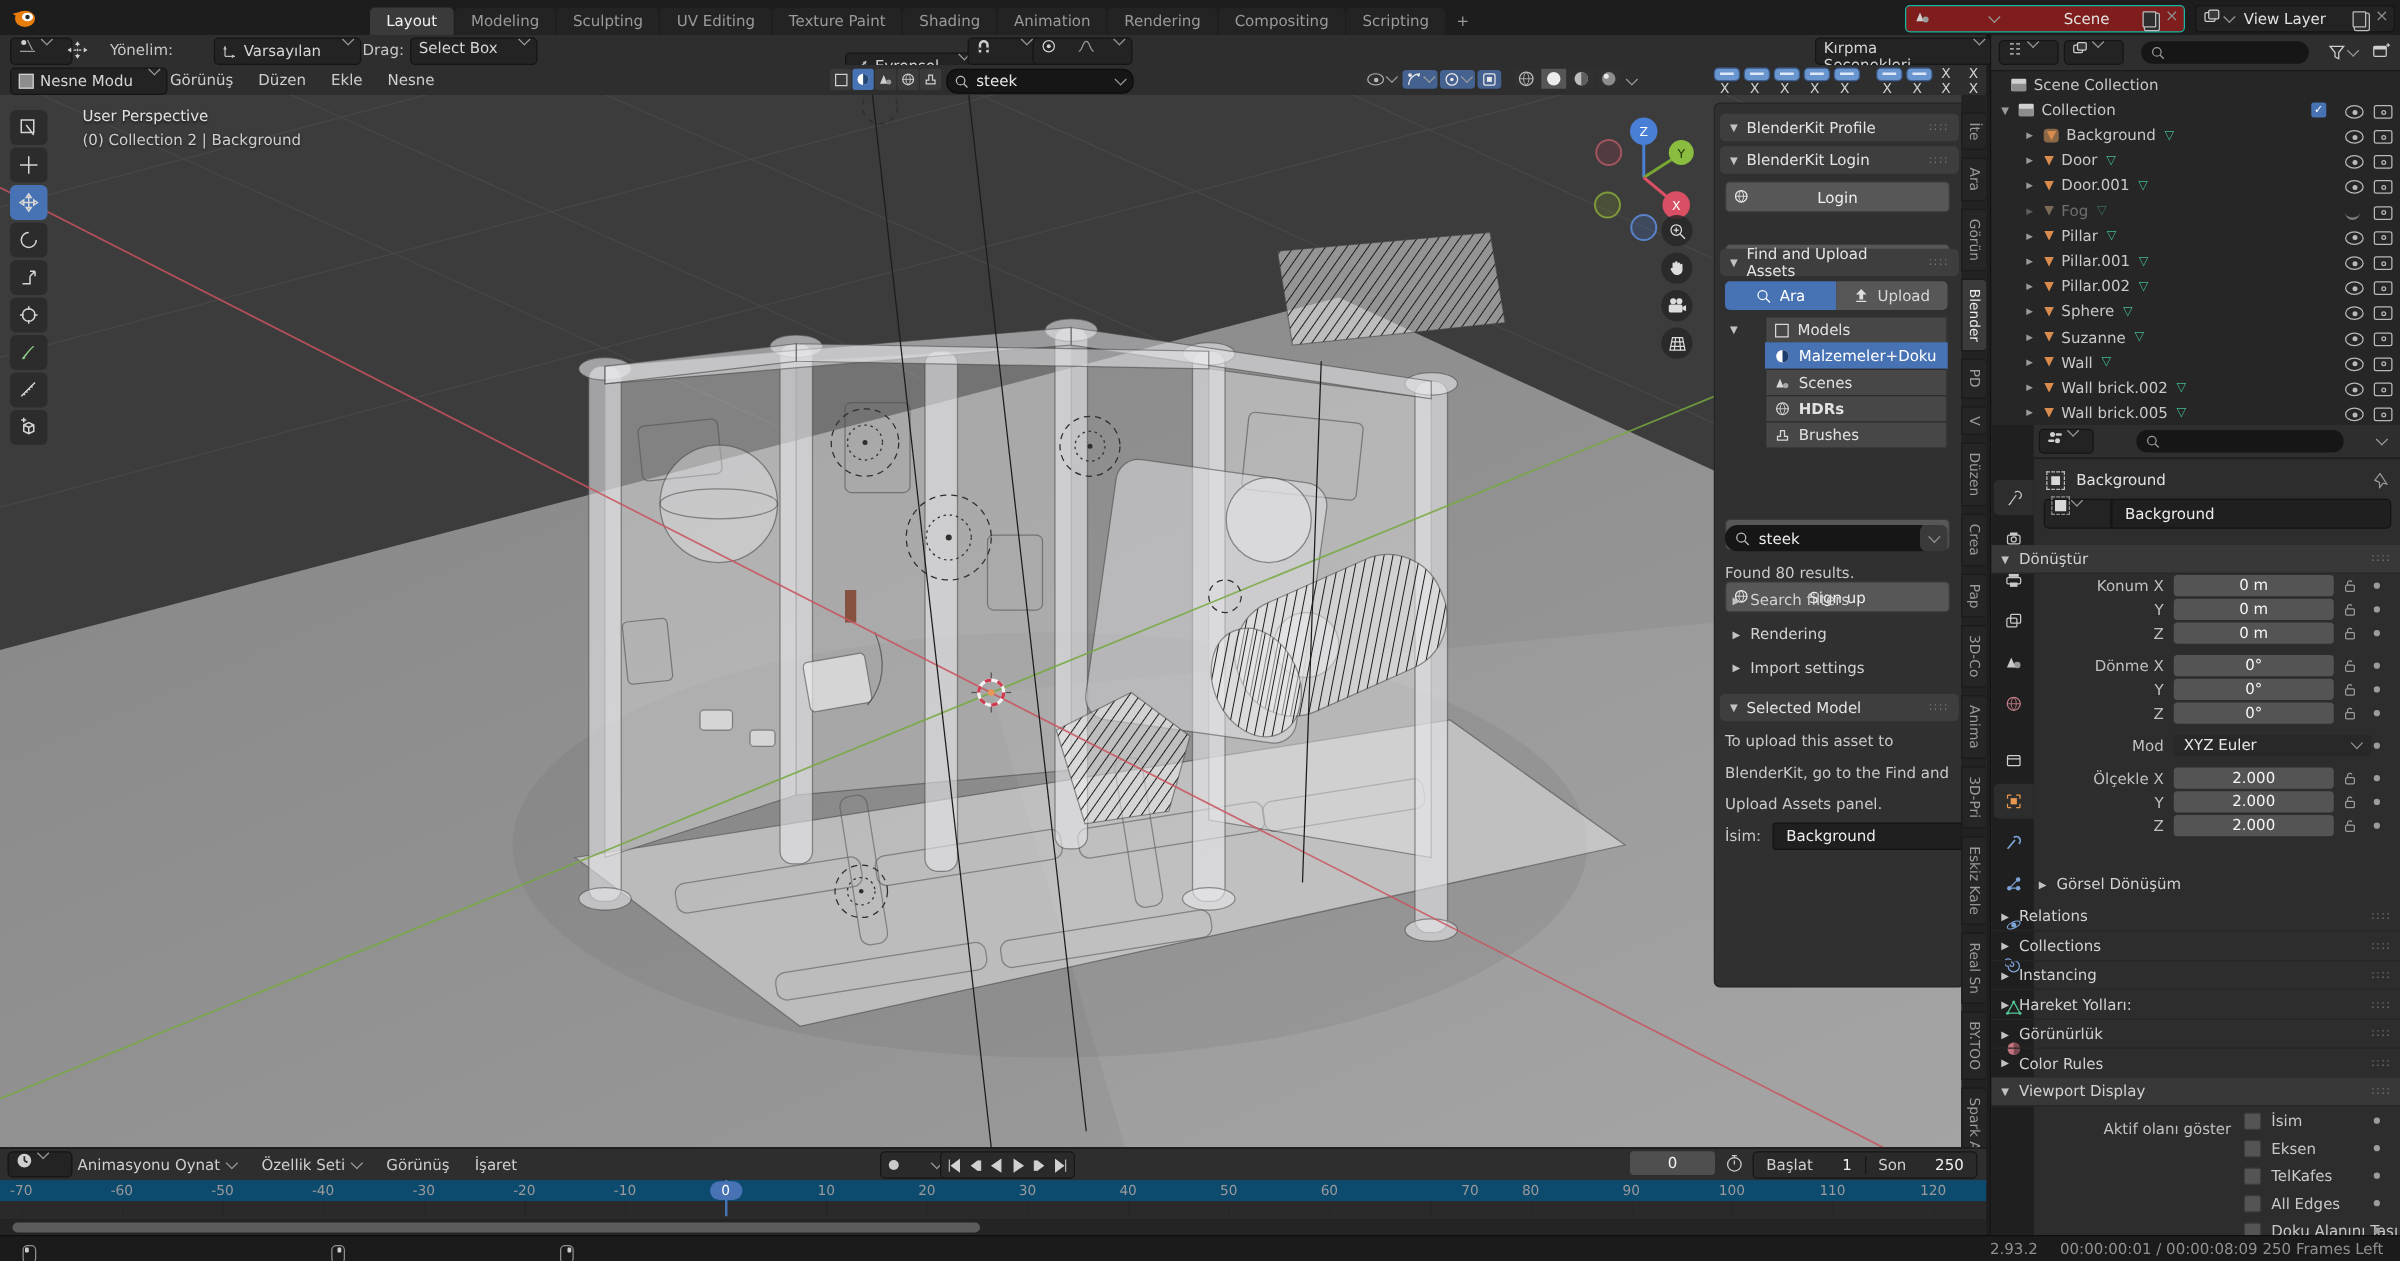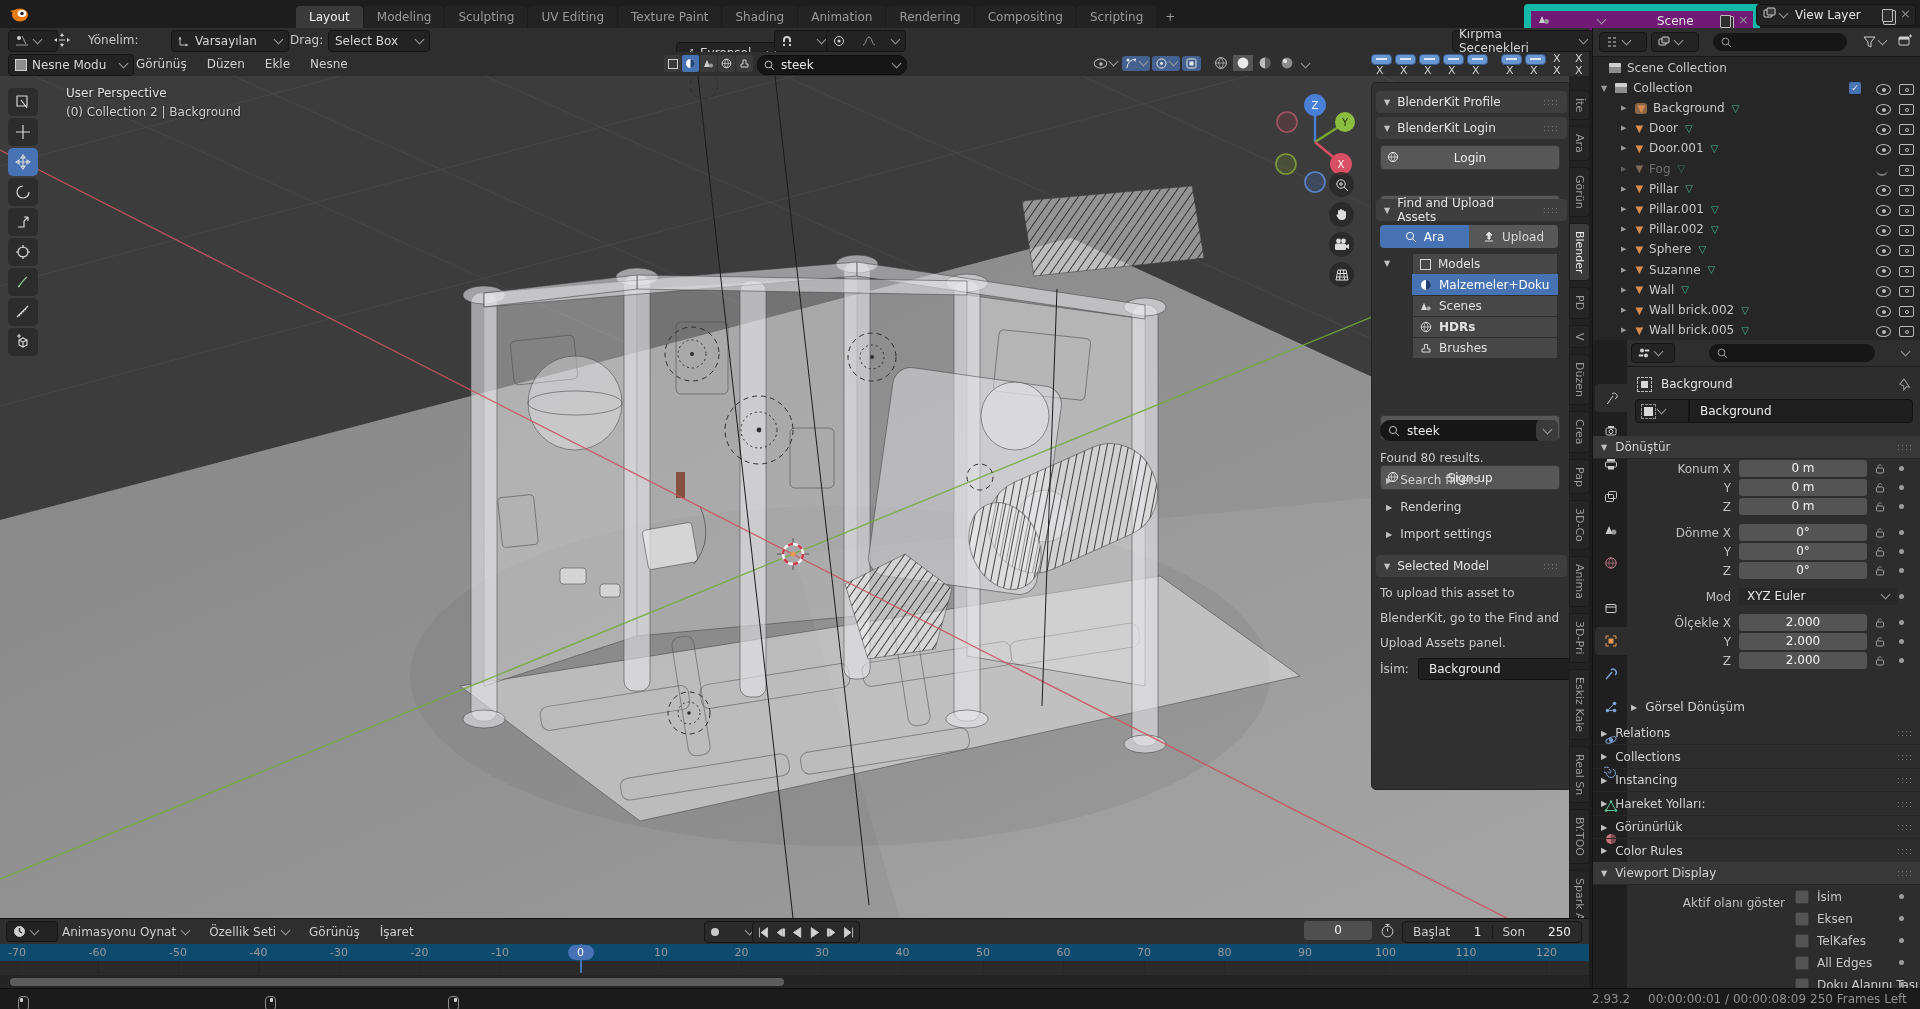--- a/index.html
+++ b/index.html
@@ -6,21 +6,21 @@
   #app{position:relative;width:1920px;height:1009px;background:#1d1d1d;overflow:hidden;
        font-family:"DejaVu Sans","Liberation Sans",sans-serif;font-size:12px;color:#d8d8d8;
        -webkit-font-smoothing:antialiased;}
   .abs{position:absolute;}
   .flex{display:flex;align-items:center;}
   .menu-item{padding:0 10px;height:100%;display:flex;align-items:center;color:#cfcfcf;cursor:default;}
   .ws-tab{padding:0 13px;height:22px;display:flex;align-items:center;color:#9a9a9a;background:#232323;
           border-radius:4px 4px 0 0;margin-right:1px;}
   .ws-tab.active{background:#3a3a3a;color:#f0f0f0;}
   .dd{background:#232323;border:1px solid #151515;border-radius:4px;color:#d6d6d6;display:flex;
-      align-items:center;padding:0 6px;height:20px;gap:5px;}
+      padding:0 6px;height:20px;gap:5px;}
   .chev{width:6px;height:6px;border-right:1px solid #9a9a9a;border-bottom:1px solid #9a9a9a;
         transform:rotate(45deg);margin-top:-3px;flex:0 0 auto;}
   .hdr-row{background:#2e2e2e;border-bottom:1px solid #1a1a1a;}
   .tool-btn{width:30px;height:28px;background:#2c2c2c;border-radius:5px;margin-bottom:2px;
             display:flex;align-items:center;justify-content:center;}
   .tool-btn.active{background:#4772b3;}
   .panel-hdr{background:#3e3e3e;border-radius:4px;color:#e4e4e4;display:flex;align-items:center;
              padding:0 8px;gap:7px;height:22px;}
   .grip{color:#7a7a7a;font-size:9px;letter-spacing:1px;}
   .btn-gray{background:#575757;border:1px solid #3a3a3a;border-radius:4px;color:#efefef;
@@ -90,21 +90,21 @@
         <span class="ws-tab">UV Editing</span>
         <span class="ws-tab">Texture Paint</span>
         <span class="ws-tab">Shading</span>
         <span class="ws-tab">Animation</span>
         <span class="ws-tab">Rendering</span>
         <span class="ws-tab">Compositing</span>
         <span class="ws-tab">Scripting</span>
         <span class="ws-tab" style="padding: 0px 8px; background: transparent;">+</span>
       </div>
 
-    <div class="abs flex" style="left:1524px;top:4px;width:222px;height:20px;background:#701a75;border:7px solid #14b8a6;border-radius:4px;gap:44px;">
+    <div class="abs flex" style="left:1524px;top:4px;width:222px;height:20px;background:#7f1d1d;border:1px solid #14b8a6;border-radius:4px;gap:44px;">
       <span style="margin:0 4px 0 6px;">
         <svg width="13" height="13" viewBox="0 0 13 13">
             <path d="M2,10 L5,3 L8,10 Z" fill="#cfcfcf"></path>
             <circle cx="9.5" cy="8.5" r="2.4" fill="#9a9a9a"></circle>
           </svg>
       </span>
       <span class="chev"></span>
       <span style="margin-left:8px;color:#e2e2e2;">Scene</span>
       <span class="abs" style="right:22px;top:4px;width:9px;height:11px;border:1px solid #bdbdbd;border-radius:1px;background:#2e2e2e;box-shadow:2px 2px 0 #2e2e2e,2px 2px 0 1px #bdbdbd;"></span>
       <span class="abs" style="right:4px;top:1px;color:#8d8d8d;font-size:13px;">×</span>
@@ -1213,21 +1213,21 @@
         <span class="ticknum" style="left: 258.5px; top: 2px;">-40</span>
         <span class="ticknum" style="left: 339px; top: 2px;">-30</span>
         <span class="ticknum" style="left: 419.5px; top: 2px;">-20</span>
         <span class="ticknum" style="left: 500px; top: 2px;">-10</span>
         <span class="ticknum" style="left: 661px; top: 2px;">10</span>
         <span class="ticknum" style="left: 741.5px; top: 2px;">20</span>
         <span class="ticknum" style="left: 822px; top: 2px;">30</span>
         <span class="ticknum" style="left: 902.5px; top: 2px;">40</span>
         <span class="ticknum" style="left: 983px; top: 2px;">50</span>
         <span class="ticknum" style="left: 1063.5px; top: 2px;">60</span>
-        <span class="ticknum" style="left: 1144px; top: 2px;">70</span>
+        <span class="ticknum" style="left: 1176px; top: 2px;">70</span>
         <span class="ticknum" style="left: 1224.5px; top: 2px;">80</span>
         <span class="ticknum" style="left: 1305px; top: 2px;">90</span>
         <span class="ticknum" style="left: 1385.5px; top: 2px;">100</span>
         <span class="ticknum" style="left: 1466px; top: 2px;">110</span>
         <span class="ticknum" style="left: 1546.5px; top: 2px;">120</span>
       </div>
     <div class="abs" style="left:0;top:42px;width:100%;height:12px;background:#2a2a2a;
                 background-image:repeating-linear-gradient(90deg,#262626 0 1px,transparent 1px 80.5px);background-position:17px 0;"></div>
     <div class="abs" id="playhead" style="left: 579.5px; top: 25px; width: 2px; height: 29px; background: rgb(71, 114, 179);"></div>
     <div class="abs" id="cf-pill" style="left: 567.5px; top: 26px; width: 26px; height: 15px; background: rgb(71, 114, 179); border-radius: 8px; color: rgb(255, 255, 255); display: flex; align-items: center; justify-content: center; font-size: 11px;">0</div>

